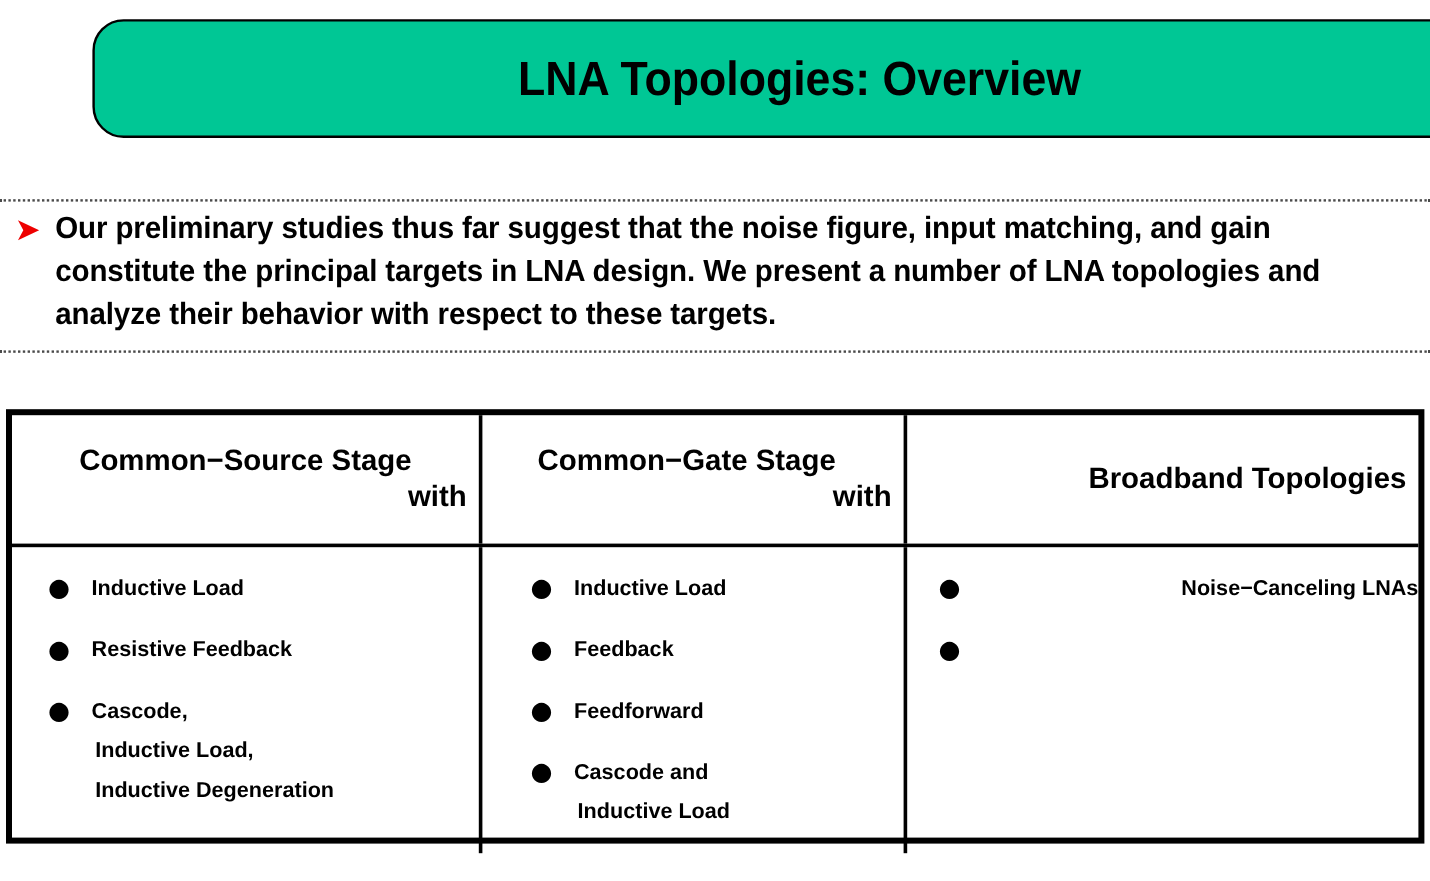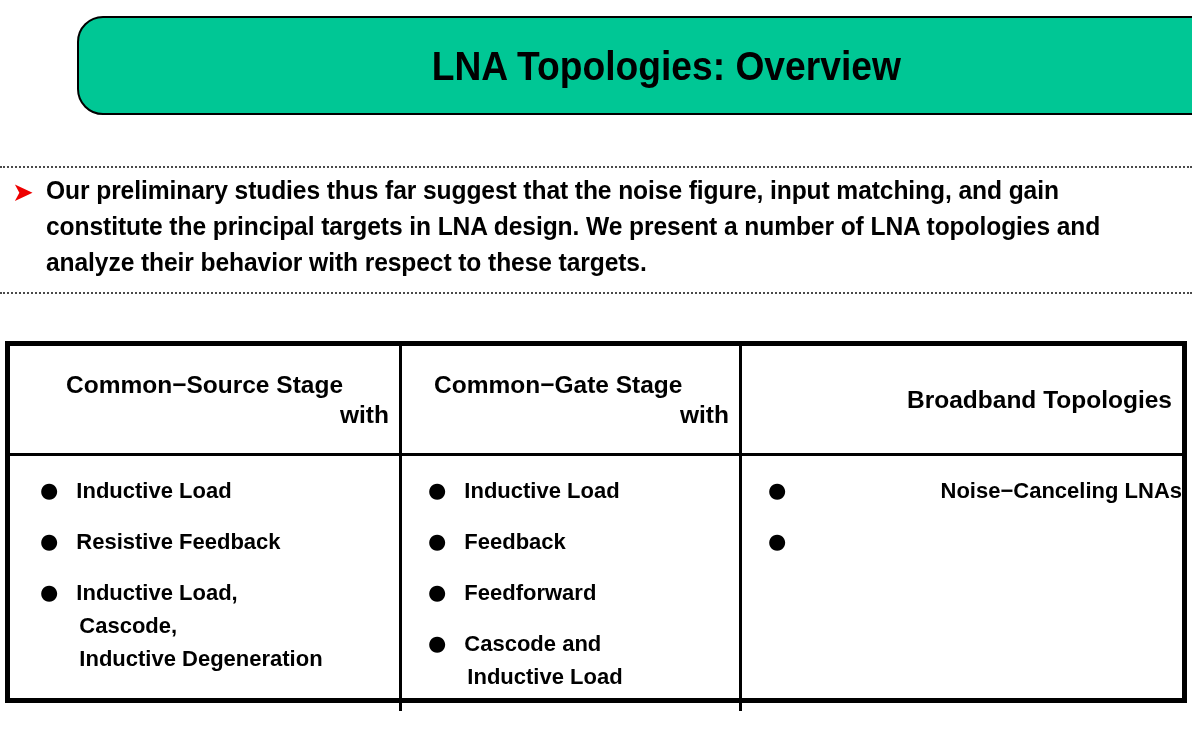--- a/index.html
+++ b/index.html
@@ -100,21 +100,21 @@
     height: 110px;
     flex: 0 0 110px;
     border-bottom: 3px solid #000000;
     box-sizing: border-box;
   }
   #table-body-row {
     display: flex;
     flex: 1 1 auto;
   }
   .col-1 { width: 392px; flex: 0 0 392px; }
-  .col-2 { width: 340px; flex: 0 0 340px; }
+  .col-2 { width: 340px; flex: 0 0 340px; margin-left: 14px; }
   .col-3 { flex: 1 1 auto; text-align: right; }
 
   .hdr-cell {
     box-sizing: border-box;
     display: flex;
     flex-direction: column;
     justify-content: center;
     padding: 0 10px;
   }
   .hdr-cell.sep { border-right: 3px solid #000000; }
@@ -143,21 +143,21 @@
   }
   .bullet-dot {
     flex: 0 0 auto;
     font-size: 21px;
     line-height: 33px;
     color: #000000;
     font-family: "DejaVu Sans", sans-serif;
   }
   .bullet-lines {
     flex: 1 1 auto;
-    font-size: 22px;
+    font-size: 18px;
     font-weight: bold;
     color: #000000;
     line-height: 33px;
   }
   .bullet-lines .ln { white-space: nowrap; }
 
   
   .body-cell.col-1 .bullet-dot { margin-left: 30px; margin-right: 18px; }
   .body-cell.col-2 .bullet-dot { margin-left: 26px; margin-right: 18px; }
   .body-cell.col-3 .bullet-dot { margin-left: 26px; margin-right: 18px; }
@@ -205,22 +205,22 @@
         </div>
         <div class="bullet-item">
           <span class="bullet-dot">●</span>
           <span class="bullet-lines">
             <div class="ln">Resistive Feedback</div>
           </span>
         </div>
         <div class="bullet-item">
           <span class="bullet-dot">●</span>
           <span class="bullet-lines">
+            <div class="ln">Cascode,</div>
             <div class="ln">Inductive Load,</div>
-            <div class="ln">Cascode,</div>
             <div class="ln">Inductive Degeneration</div>
           </span>
         </div>
       </div>
     <div class="body-cell col-2 sep">
         <div class="bullet-item">
           <span class="bullet-dot">●</span>
           <span class="bullet-lines">
             <div class="ln">Inductive Load</div>
           </span>

